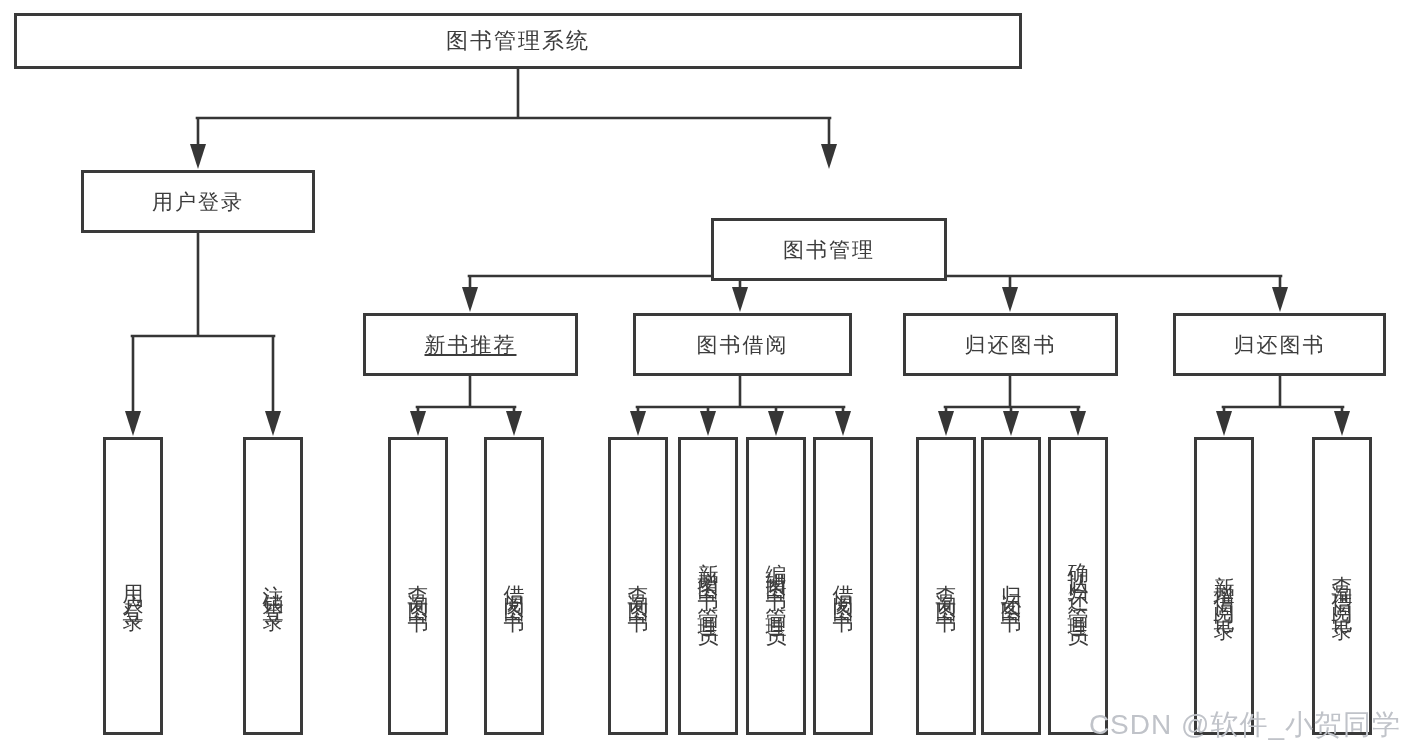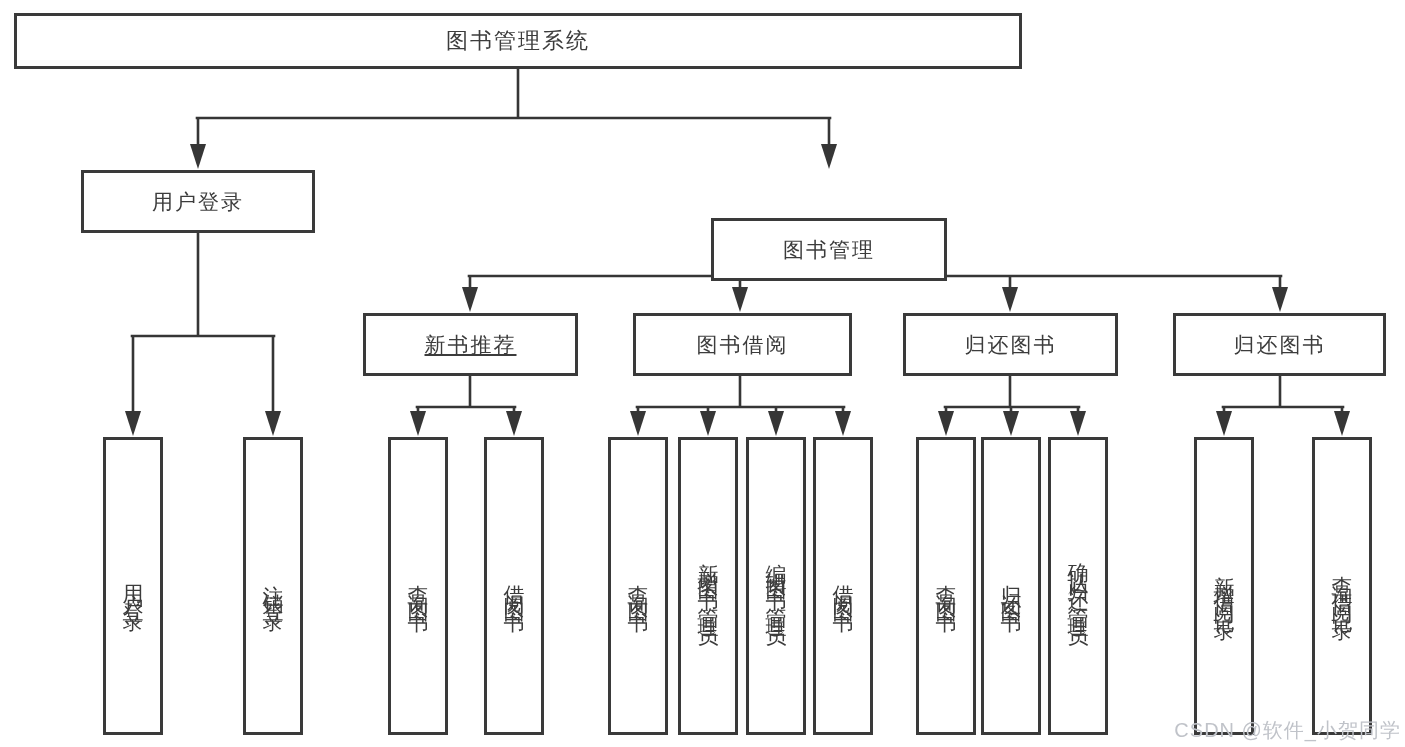--- a/index.html
+++ b/index.html
@@ -67,21 +67,21 @@
   #l-9  { left: 916px;  }
   #l-10 { left: 981px;  }
   #l-11 { left: 1048px; }
   #l-12 { left: 1194px; }
   #l-13 { left: 1312px; }
   .watermark {
     position: absolute;
     right: 4px;
     bottom: 3px;
     z-index: 5;
-    font-size: 20px;
+    font-size: 28px;
     letter-spacing: 1px;
     color: #c0c3c9;
     white-space: nowrap;
   }
 </style>
 </head>
 <body>
 
 <div class="stage">
 

